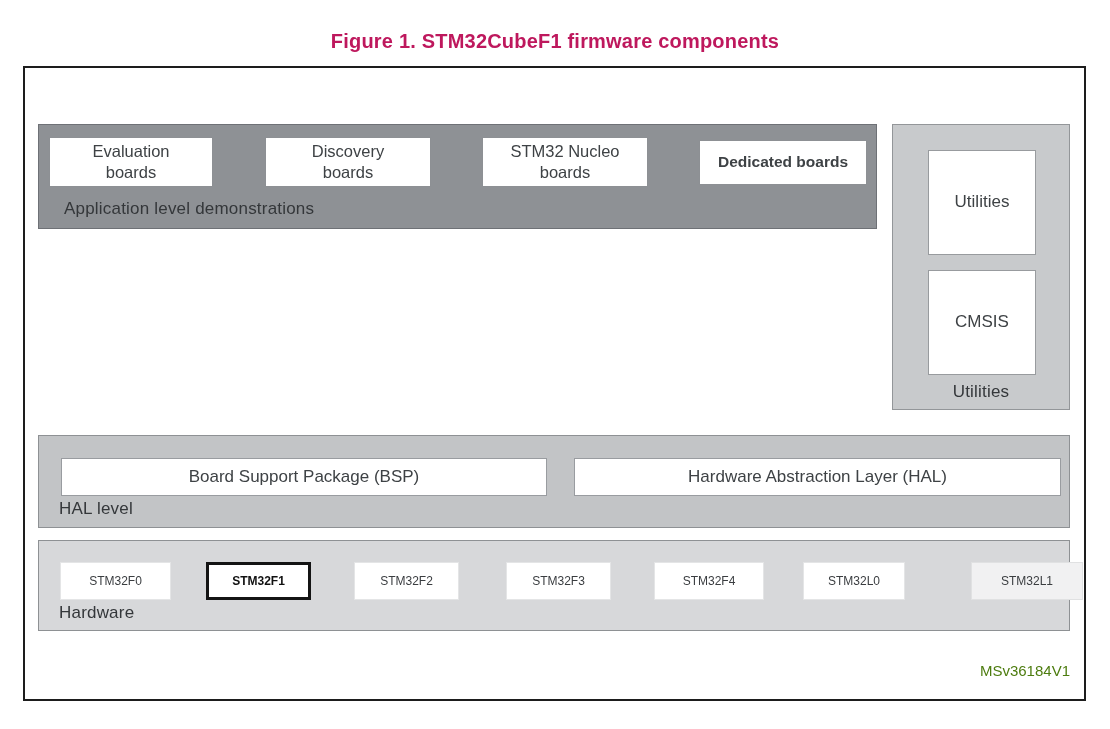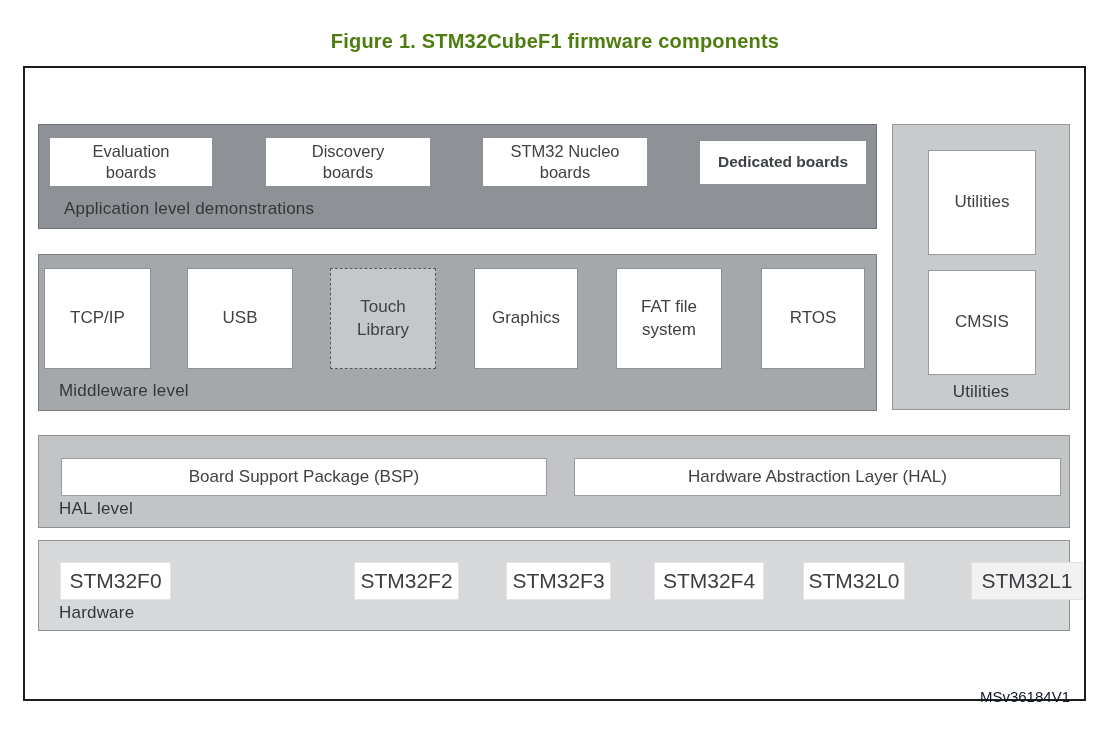--- a/index.html
+++ b/index.html
@@ -5,21 +5,21 @@
   html, body { margin: 0; padding: 0; background: #ffffff; }
   body {
     width: 1110px; height: 729px; overflow: hidden; position: relative;
     font-family: "Liberation Sans", "DejaVu Sans", sans-serif;
     -webkit-font-smoothing: antialiased;
   }
   .page { position: absolute; inset: 0; }
 
   .fig-title {
     position: absolute; left: 0; top: 30px; width: 100%;
-    text-align: center; font-size: 20px; font-weight: bold; color: #4d7c0f;
+    text-align: center; font-size: 20px; font-weight: bold; color: #be185d;
     letter-spacing: 0.2px;
   }
 
   .frame {
     position: absolute; left: 23px; top: 66px; width: 1063px; height: 635px;
     border: 2px solid #1d1d1d; box-sizing: border-box; background: #ffffff;
   }
 
   .band, .util-col { position: absolute; box-sizing: border-box; }
 
@@ -64,41 +64,41 @@
     background: var(--touch-library-fill, #c5c7c9);
     border: 1.5px dashed #55585c;
   }
   .util-col .wbox { font-size: 17px; border-color: #989b9e; }
   .hal .wbox { font-size: 17px; border-color: #999ca0; }
 
   .chip {
     position: absolute; background: #ffffff; box-sizing: border-box;
     border: 1px solid #e4e5e6;
     display: flex; align-items: center; justify-content: center;
-    font-size: 21px; color: #3a3d40; text-align: center;
+    font-size: 12px; color: #3a3d40; text-align: center;
   }
   .chip.highlight {
     border: 3px solid var(--highlight-border, #141414);
     font-weight: bold; color: #111111;
   }
   .chip.tinted { background: #f1f1f2; border-color: #e0e1e2; }
 
   .band-label {
     position: absolute; font-weight: normal; font-size: 17px; color: #34373a;
     letter-spacing: 0.2px;
   }
   .app .band-label { left: 25px; bottom: 9px; }
   .mw .band-label { left: 20px; bottom: 9px; }
   .hal .band-label { left: 20px; bottom: 8px; }
   .hw .band-label { left: 20px; bottom: 7px; }
   .util-col .band-label { left: 0; right: 0; bottom: 7px; text-align: center; }
 
   .watermark {
-    position: absolute; right: 14px; top: 620px;
-    font-size: 15px; color: #0f172a; margin-left: 33px;
+    position: absolute; right: 14px; top: 594px;
+    font-size: 15px; color: #4d7c0f; margin-left: 33px;
   }
 </style>
 </head>
 <body>
 
 <div class="page">
 
   <div class="fig-title">Figure 1. STM32CubeF1 firmware components</div>
 
   <div class="frame">
@@ -107,46 +107,36 @@
       <div class="wbox" style="left:10px; top:12px; width:164px; height:50px">Evaluation
 boards</div>
       <div class="wbox" style="left:226px; top:12px; width:166px; height:50px">Discovery
 boards</div>
       <div class="wbox" style="left:443px; top:12px; width:166px; height:50px">STM32 Nucleo
 boards</div>
       <div class="wbox dedicated" style="left:660px; top:15px; width:168px; height:45px">Dedicated boards</div>
       <div class="band-label">Application level demonstrations</div>
     </section>
 
-    <section class="band mw">
-      <div class="wbox" style="left:5px; top:13px; width:107px; height:101px">TCP/IP</div>
-      <div class="wbox" style="left:148px; top:13px; width:106px; height:101px">USB</div>
-      <div class="wbox touch" style="left:291px; top:13px; width:106px; height:101px">Touch
-Library</div>
-      <div class="wbox" style="left:435px; top:13px; width:104px; height:101px">Graphics</div>
-      <div class="wbox" style="left:577px; top:13px; width:106px; height:101px">FAT file
-system</div>
-      <div class="wbox" style="left:722px; top:13px; width:104px; height:101px">RTOS</div>
-      <div class="band-label">Middleware level</div>
-    </section>
 
     <aside class="util-col">
       <div class="wbox" style="left:35px; top:25px; width:108px; height:105px">Utilities</div>
       <div class="wbox" style="left:35px; top:145px; width:108px; height:105px">CMSIS</div>
       <div class="band-label">Utilities</div>
     </aside>
 
     <section class="band hal">
       <div class="wbox" style="left:535px; top:22px; width:487px; height:38px">Hardware Abstraction Layer (HAL)</div>
       <div class="wbox" style="left:22px; top:22px; width:486px; height:38px">Board Support Package (BSP)</div>
       <div class="band-label">HAL level</div>
     </section>
 
     <section class="band hw">
       <div class="chip" style="left:21px; top:21px; width:111px; height:38px">STM32F0</div>
+      <div class="chip highlight" style="left:167px; top:21px; width:105px; height:38px">STM32F1</div>
       <div class="chip" style="left:315px; top:21px; width:105px; height:38px">STM32F2</div>
       <div class="chip" style="left:467px; top:21px; width:105px; height:38px">STM32F3</div>
       <div class="chip" style="left:615px; top:21px; width:110px; height:38px">STM32F4</div>
       <div class="chip" style="left:764px; top:21px; width:102px; height:38px">STM32L0</div>
       <div class="chip tinted" style="left:932px; top:21px; width:112px; height:38px">STM32L1</div>
       <div class="band-label">Hardware</div>
     </section>
 
     <div class="watermark">MSv36184V1</div>
 

